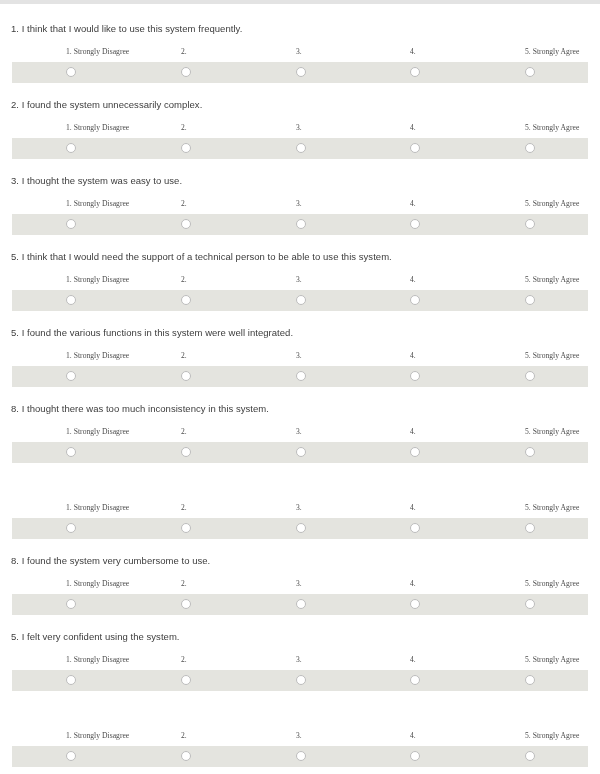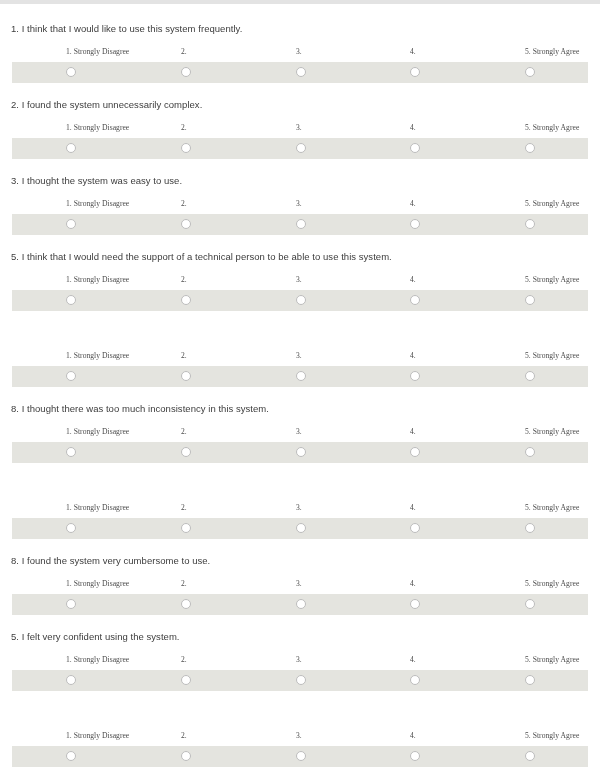--- a/index.html
+++ b/index.html
@@ -160,20 +160,21 @@
       </div>
       <div class="option-band">
         <div class="radio col-0" role="radio" aria-checked="false"></div>
         <div class="radio col-1" role="radio" aria-checked="false"></div>
         <div class="radio col-2" role="radio" aria-checked="false"></div>
         <div class="radio col-3" role="radio" aria-checked="false"></div>
         <div class="radio col-4" role="radio" aria-checked="false"></div>
       </div>
     </div>
     <div class="question-block">
+      <div class="question-text">5. I found the various functions in this system were well integrated.</div>
       <div class="scale-row">
         <div class="scale-label col-0">1. Strongly Disagree</div>
         <div class="scale-label col-1">2.</div>
         <div class="scale-label col-2">3.</div>
         <div class="scale-label col-3">4.</div>
         <div class="scale-label col-4">5. Strongly Agree</div>
       </div>
       <div class="option-band">
         <div class="radio col-0" role="radio" aria-checked="false"></div>
         <div class="radio col-1" role="radio" aria-checked="false"></div>

